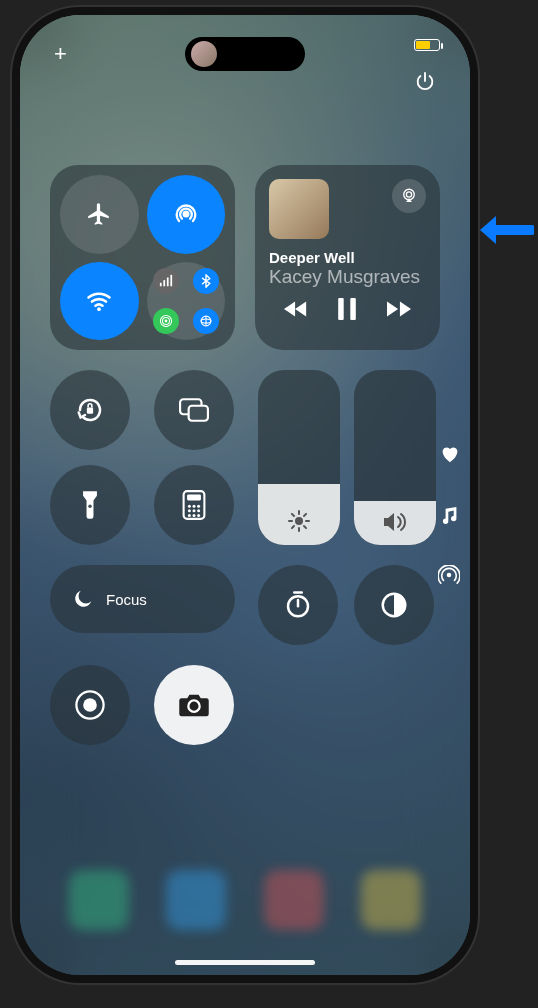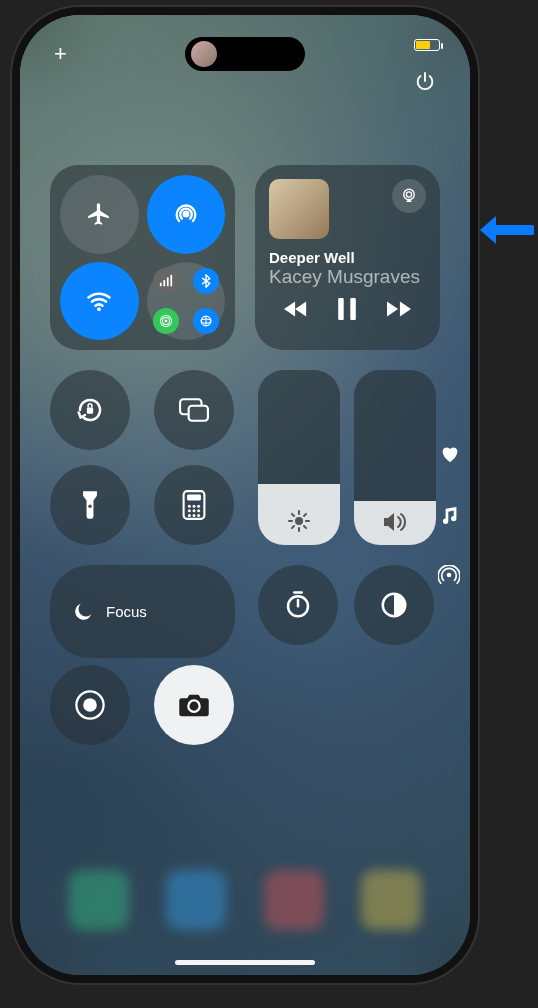--- a/index.html
+++ b/index.html
@@ -81,21 +81,21 @@
   .flash { top:300px; left:0; }
   .calc { top:300px; left:104px; }
 
   
   .slider { position:absolute; top:205px; width:82px; height:175px; border-radius:26px; background:rgba(40,50,55,0.65); overflow:hidden; }
   .slider.bright { left:208px; }
   .slider.vol { left:304px; }
   .slider .fill { position:absolute; bottom:0; left:0; right:0; background:rgba(255,255,255,0.85); display:flex;align-items:flex-end;justify-content:center;padding-bottom:12px;}
 
   
-  .focus { position:absolute; top:400px; left:0; width:185px;height:93px;border-radius:40px;background:rgba(40,50,55,0.6);display:flex;align-items:center;gap:12px;padding-left:22px;font-size:15px;font-weight:500;}
+  .focus { position:absolute; top:400px; left:0; width:185px;height:68px;border-radius:40px;background:rgba(40,50,55,0.6);display:flex;align-items:center;gap:12px;padding-left:22px;font-size:15px;font-weight:500;}
 
   .timer { top:400px; left:208px; }
   .darkmode { top:400px; left:304px; }
 
   .record { top:500px; left:0; }
   .camera { top:500px; left:104px; background:rgba(255,255,255,0.92); }
 
   
   .edge { position:absolute; right:-20px; color:rgba(255,255,255,0.8); }
   .edge.heart { top:280px; }

